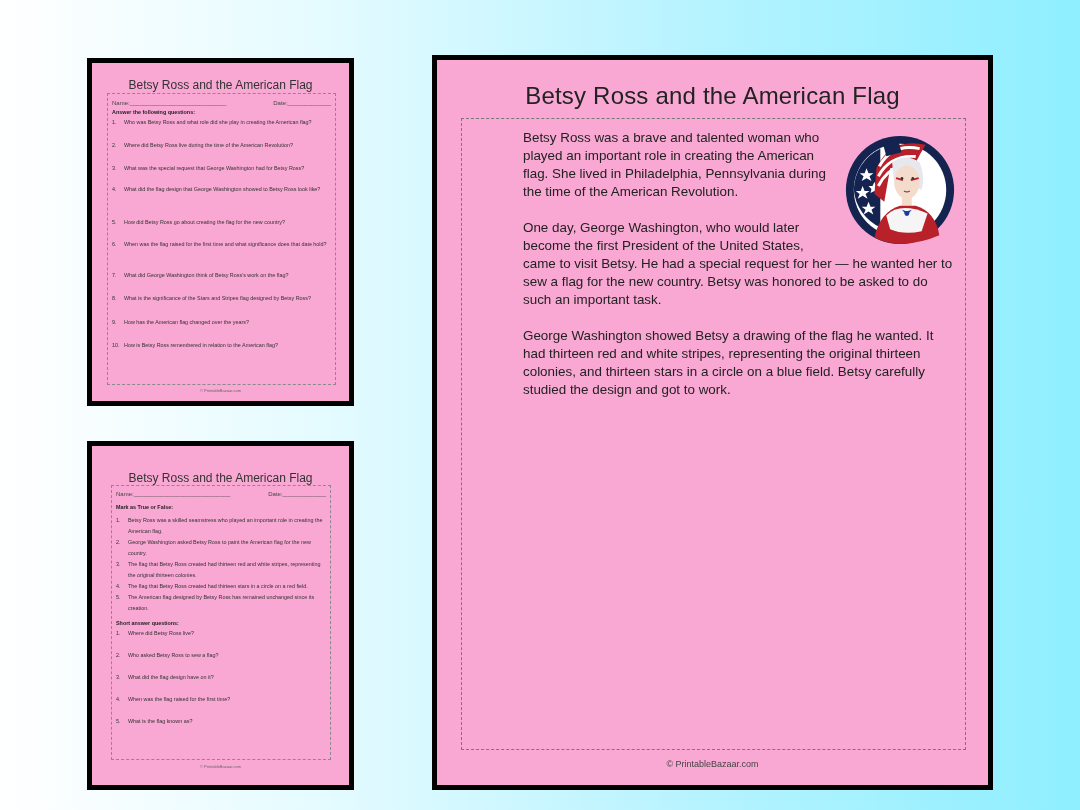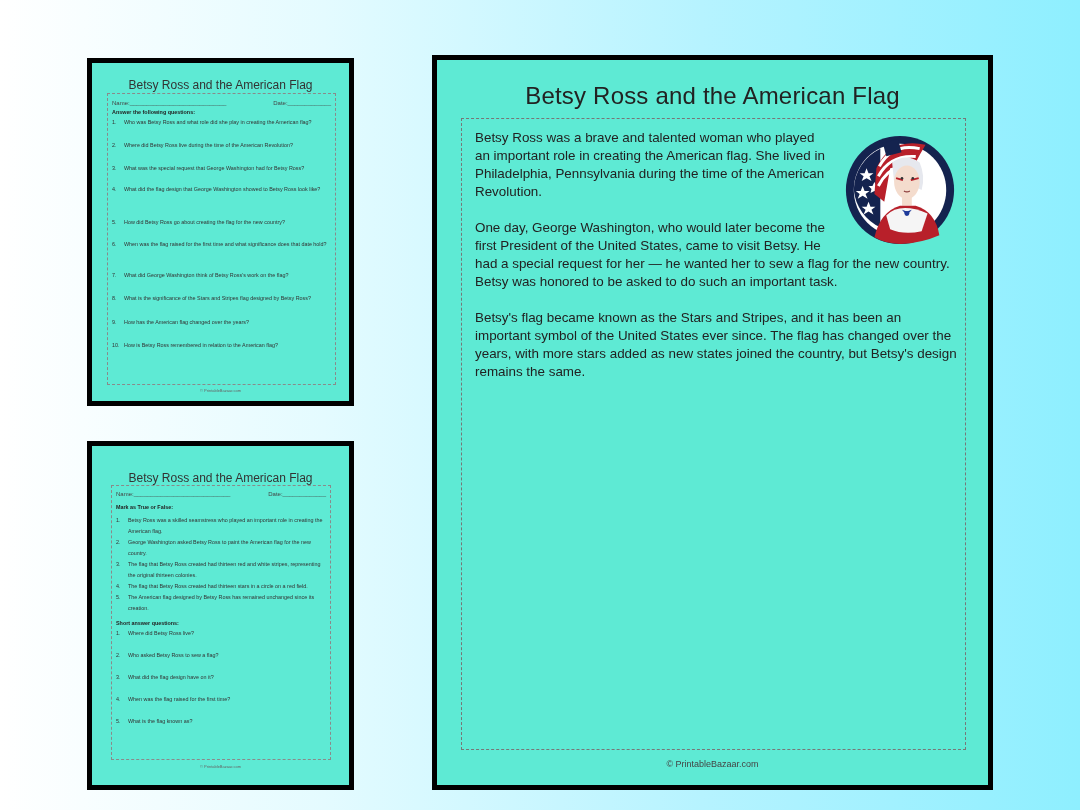--- a/index.html
+++ b/index.html
@@ -11,21 +11,21 @@
     color: #222;
   }
   .frame {
     position: absolute;
     background: #fff;
     border: 5px solid #000;
   }
   .page {
     position: absolute;
     inset: 0;
-    background: #5eead4;
+    background: #f9a8d4;
   }
   
   .ws { font-family: "Liberation Sans", sans-serif; }
   .ws .ws-title {
     position: absolute; left: 0; right: 0;
     text-align: center; font-size: 12px; color: #333;
   }
   .ws .ws-box {
     position: absolute;
     border: 1px dashed #8a8a8a;
@@ -56,21 +56,21 @@
   }
   .main-box {
     position: absolute; left: 24px; top: 58px; width: 505px; height: 632px;
     border: 1.5px dashed #777;
   }
   .main-text {
     position: absolute; left: 13px; top: 10px; width: 482px;
     font-size: 13.4px; line-height: 18px; color: #222;
     font-family: "Liberation Sans", sans-serif;
   }
-  .main-text p { margin-bottom: 18px; }
+  .main-text p { margin-bottom: 18px; margin-left: 48px; }
   .portrait {
     float: right; width: 118px; height: 118px; margin: 0 -2px 4px 10px;
   }
   .main-footer {
     position: absolute; left: 0; right: 0; top: 699px;
     text-align: center; font-size: 9px; color: #444;
   }
 </style>
 </head>
 <body>
@@ -222,18 +222,18 @@
           <path d="M64 63 Q67 65 70 63" stroke="#8a3a3a" stroke-width="1.2" fill="none"></path>
 
           <rect x="62" y="68" width="10" height="10" fill="#f4dccd"></rect>
           <path d="M34 110 Q40 84 60 78 L76 78 Q96 84 100 108 Q82 116 60 117 Q44 116 34 110 Z" fill="#b8202a"></path>
           <path d="M46 88 Q60 74 88 86 L82 104 Q64 108 50 102 Z" fill="#f5f5f5"></path>
           <path d="M62 82 L67 88 L72 82 L67 84 Z" fill="#1e3a9a"></path>
           <circle cx="67" cy="86" r="2.5" fill="#1e3a9a"></circle>
         </svg>
         <p>Betsy Ross was a brave and talented woman who played an important role in creating the American flag. She lived in Philadelphia, Pennsylvania during the time of the American Revolution.</p>
         <p>One day, George Washington, who would later become the first President of the United States, came to visit Betsy. He had a special request for her — he wanted her to sew a flag for the new country. Betsy was honored to be asked to do such an important task.</p>
-        <p>Betsy's flag became known as the Stars and Stripes, and it has been an important symbol of the United States ever since. The flag has changed over the years, with more stars added as new states joined the country, but Betsy's design remains the same.</p>
+        <p>George Washington showed Betsy a drawing of the flag he wanted. It had thirteen red and white stripes, representing the original thirteen colonies, and thirteen stars in a circle on a blue field. Betsy carefully studied the design and got to work.</p>
       </div>
     </div>
     <div class="main-footer">© PrintableBazaar.com</div>
   </div>
 </div>
 
 </body></html>

